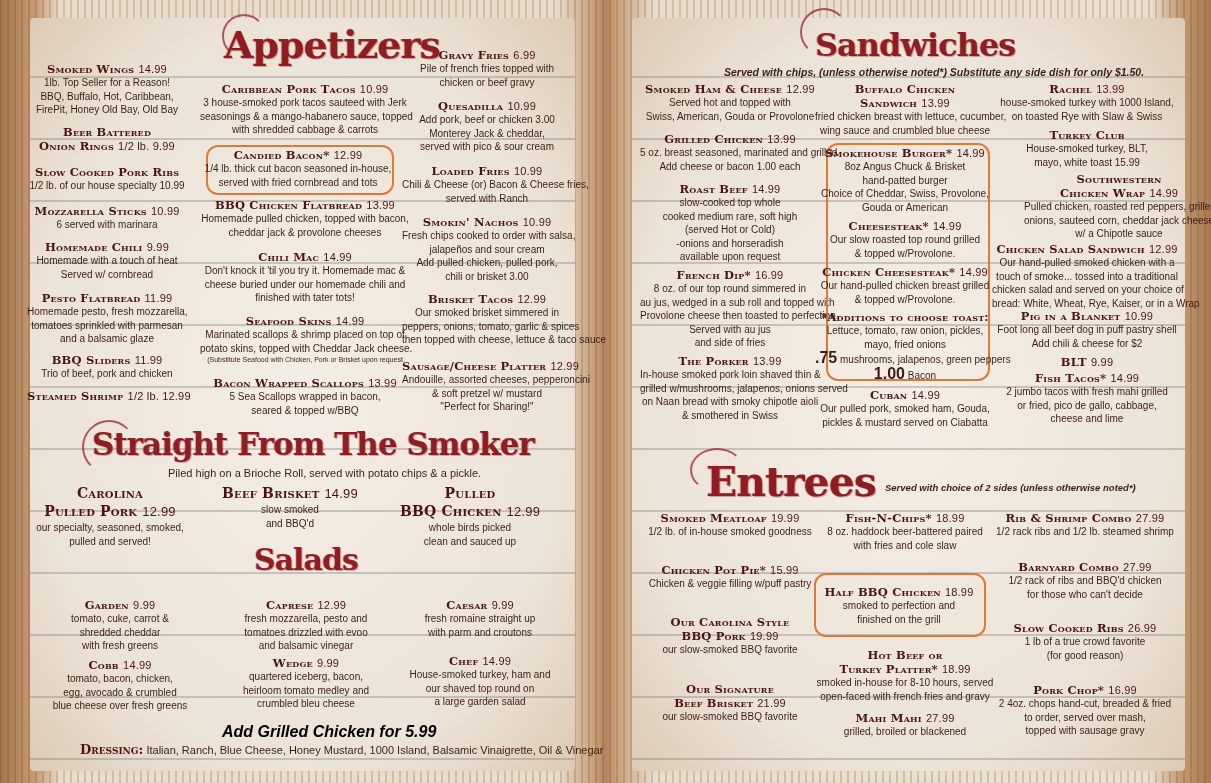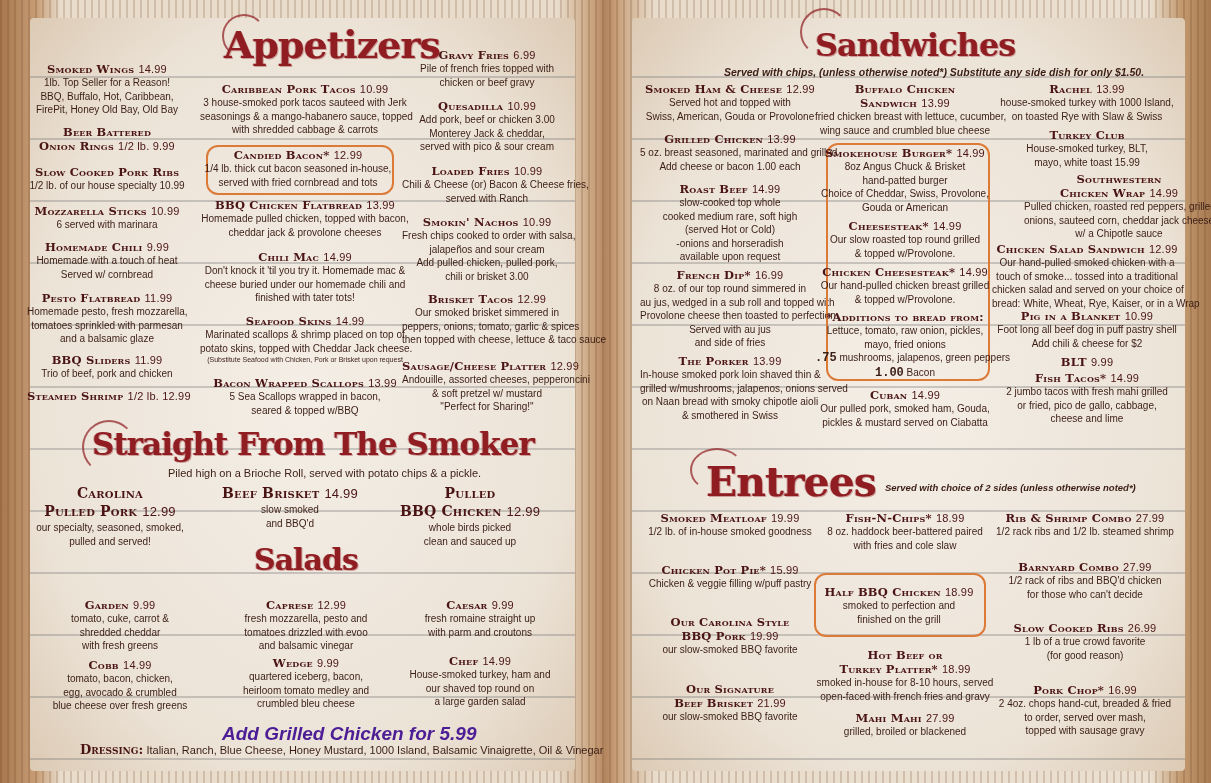--- a/index.html
+++ b/index.html
@@ -33,23 +33,23 @@
   .item { position: absolute; text-align: center; color: #3a1d14; }
   .item .name {
     font-family: "DejaVu Serif", serif; font-weight: bold; font-variant: small-caps;
     font-size: 11.5px; color: #4a1414; line-height: 14px; white-space: nowrap; letter-spacing: 0.2px;
   }
   .item .name.big { font-size: 14px; line-height: 18px; }
   .item .price { font-family: "Liberation Sans", sans-serif; font-weight: normal; font-variant: normal; font-size: 11px; color: #4a1414; }
   .item .price.big { font-size: 13px; }
   .item .desc { font-size: 10px; line-height: 13.5px; color: #3a1d14; white-space: nowrap; }
   .item .desc.tiny { font-size: 7px; line-height: 10px; }
-  .item .desc b { font-family: Liberation Mono, monospace; font-size: 12px; }
+  .item .desc b { font-family: Liberation Sans, sans-serif; font-size: 16px; }
   .highlight-box { position: absolute; border: 2px solid #dc7a38; border-radius: 12px; }
-  .promo { position: absolute; color: #4c1d95; font-style: italic; font-weight: bold; font-size: 19px; white-space: nowrap; }
+  .promo { position: absolute; color: #000000; font-style: italic; font-weight: bold; font-size: 16px; white-space: nowrap; }
   .dressing { position: absolute; color: #3a1d14; font-size: 11px; white-space: nowrap; }
   .dressing .lbl { font-family: "DejaVu Serif", serif; font-weight: bold; font-variant: small-caps; font-size: 13px; color: #4a1414; }
   .swirl { position: absolute; border: 2px solid #8f1d22; border-radius: 50%; border-right-color: transparent; border-bottom-color: transparent; opacity: 0.7; }
 </style>
 </head>
 <body>
 
 <div class="wood-edge"></div>
 <div class="page left"></div>
 <div class="page right"></div>
@@ -287,21 +287,21 @@
   <div class="name"><span>Cheesesteak*</span> <span class="price">14.99</span></div>
   <div class="desc">Our slow roasted  top round grilled</div>
   <div class="desc">&amp; topped w/Provolone.</div>
 </div>
 <div class="item" style="left:815px;top:265px;width:180px;">
   <div class="name"><span>Chicken Cheesesteak*</span> <span class="price">14.99</span></div>
   <div class="desc">Our hand-pulled chicken breast grilled</div>
   <div class="desc">&amp; topped w/Provolone.</div>
 </div>
 <div class="item" style="left:815px;top:310px;width:180px;">
-  <div class="name">*Additions to bread from:</div>
+  <div class="name">*Additions to choose toast:</div>
   <div class="desc">Lettuce, tomato, raw onion, pickles,</div>
   <div class="desc">mayo, fried onions</div>
   <div class="desc"><b>.75</b><span> mushrooms, jalapenos, green peppers</span></div>
   <div class="desc"><b>1.00</b><span> Bacon</span></div>
 </div>
 <div class="item" style="left:815px;top:388px;width:180px;">
   <div class="name"><span>Cuban</span> <span class="price">14.99</span></div>
   <div class="desc">Our pulled pork, smoked ham, Gouda,</div>
   <div class="desc">pickles &amp; mustard served on Ciabatta</div>
 </div>

